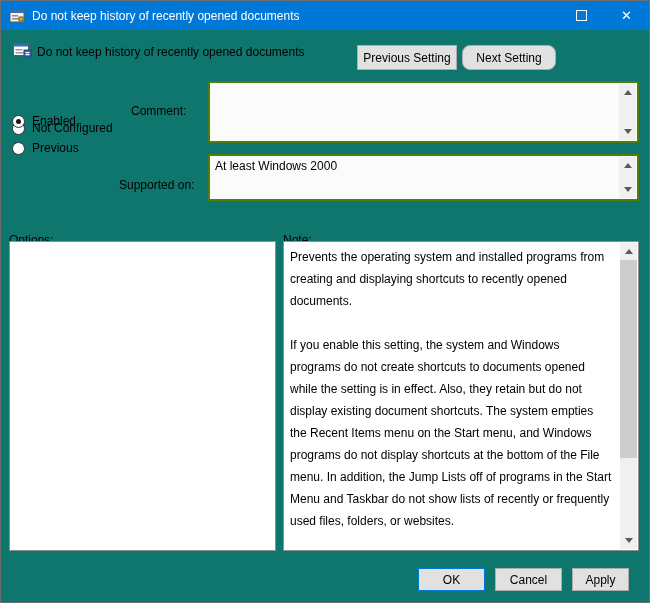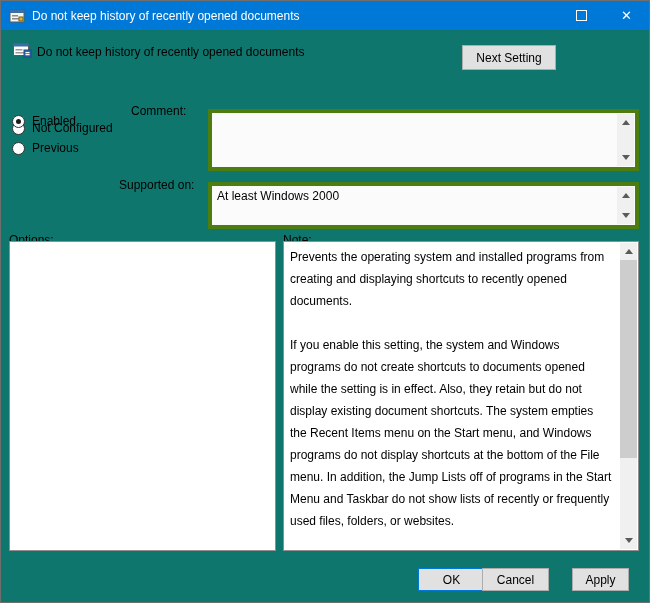--- a/index.html
+++ b/index.html
@@ -21,37 +21,36 @@
   .close-glyph { font-size:13px; line-height:13px; }
   
   .setting-icon { position:absolute; left:12px; top:41px; }
   .setting-name { position:absolute; left:36px; top:44px; }
   .btn {
     position:absolute; box-sizing:border-box; background:#e1e1e1;
     border:1px solid #adadad; font-family:"Liberation Sans", sans-serif;
     font-size:12px; color:#000; text-align:center; padding:0;
   }
   .btn-prev { left:356px; top:44px; width:100px; height:25px; }
-  .btn-next { left:461px; top:44px; width:94px;  height:25px; }
+  .btn-next { left:461px; top:44px; width:94px;  height:25px;border-radius:8px; }
   
   .radio-row { position:absolute; left:11px; display:flex; align-items:center; }
   .radio {
     width:13px; height:13px; box-sizing:border-box; border:1px solid #333;
     border-radius:50%; background:#fff; position:relative; margin-right:7px; flex:0 0 auto;
   }
   .radio.on::after {
     content:""; position:absolute; left:3px; top:3px; width:5px; height:5px;
     border-radius:50%; background:#1a1a1a;
   }
   
   .field-label { position:absolute;margin-top:18px; }
   .field-box {
     position:absolute; box-sizing:border-box; background:#fbfbfb;
-    border:4px solid #4d7c0f;
-    margin-top:28px;
+    border:2px solid #4d7c0f;
   }
   .field-box .inner-text { position:absolute; left:5px; top:3px; right:20px; }
   .comment-box   { left:207px; top:80px;  width:431px; height:62px; }
   .supported-box { left:207px; top:153px; width:431px; height:47px; }
   
   .scrollbar-v { position:absolute; top:1px; right:1px; bottom:1px; width:17px; background:#f0f0f0; }
   .sb-arrow { position:absolute; left:0; width:17px; height:17px; display:flex; align-items:center; justify-content:center; }
   .sb-up   { top:0; }
   .sb-down { bottom:0; }
   .tri-up   { width:0; height:0; border-left:4px solid transparent; border-right:4px solid transparent; border-bottom:5px solid #5a5a5a; }
@@ -66,21 +65,21 @@
     position:absolute; left:282px; top:240px; width:356px; height:310px;
     box-sizing:border-box; background:#ffffff; border:1px solid #8f8f8f;
   }
   .help-text {
     position:absolute; left:2px; top:2px; right:21px; bottom:2px;
     padding:2px 4px; overflow:hidden; white-space:pre-wrap;
     font-size:12px; line-height:22px;
   }
   
   .btn-ok     { left:417px; top:567px; width:67px; height:23px; border:1px solid #0078d7; }
-  .btn-cancel { left:481px; top:567px; width:67px; height:23px; }
+  .btn-cancel { left:494px; top:567px; width:67px; height:23px; }
   .btn-apply  { left:571px; top:567px; width:57px; height:23px; }
 </style>
 </head>
 <body>
 
 <div class="window">
 
   <div class="titlebar">
     <span class="app-icon">
       <svg width="16" height="16" viewBox="0 0 16 16">
@@ -108,20 +107,21 @@
       <rect x="0.5" y="1.5" width="15" height="3" fill="#3a6ea5"></rect>
       <rect x="2.5" y="7" width="7" height="1.5" fill="#9a9a9a"></rect>
       <rect x="2.5" y="10" width="9" height="1.5" fill="#9a9a9a"></rect>
       <rect x="11" y="8" width="7" height="7" fill="#2f6db3" stroke="#1c4a80"></rect>
       <rect x="12.5" y="10" width="4" height="1.2" fill="#ffffff"></rect>
       <rect x="12.5" y="12" width="4" height="1.2" fill="#ffffff"></rect>
     </svg>
   </span>
   <span class="setting-name">Do not keep history of recently opened documents</span>
 
+  <button class="btn btn-prev">Previous Setting</button>
   <button class="btn btn-next">Next Setting</button>
 
   <div class="radio-row" style="top:86px;margin-top:34px;">
     <span class="radio"></span>
     <span>Not Configured</span>
   </div>
   <div class="radio-row" style="top:113px;">
     <span class="radio on"></span>
     <span>Enabled</span>
   </div>

